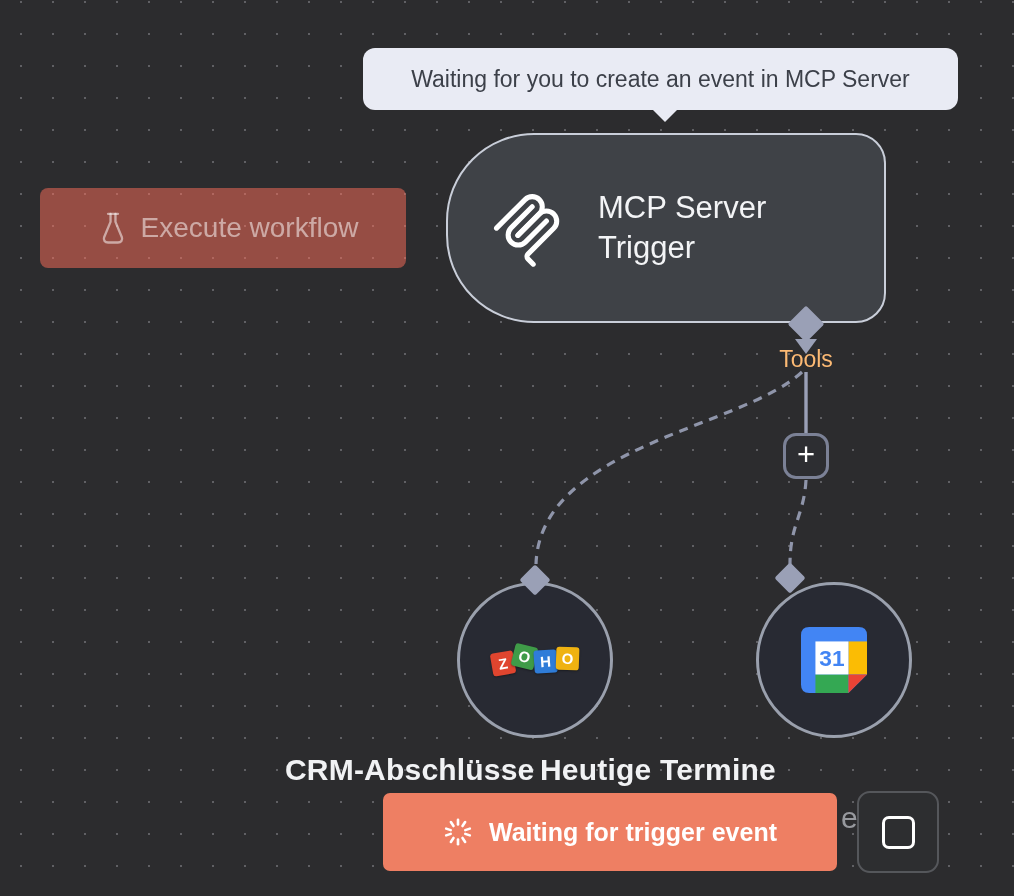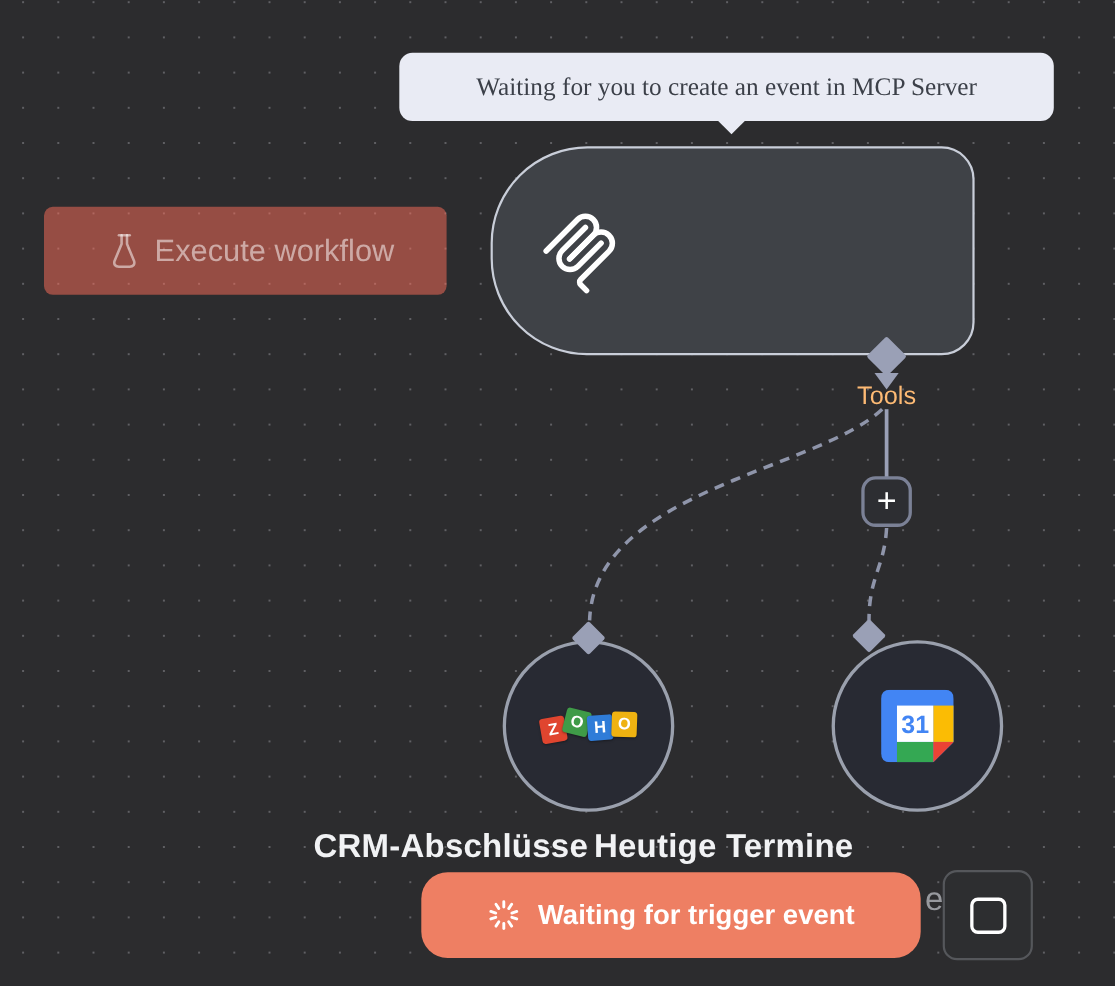--- a/index.html
+++ b/index.html
@@ -12,21 +12,21 @@
     position:absolute;inset:0;z-index:0;
     background-image:radial-gradient(circle,#606064 1.15px,transparent 1.25px);
     background-size:32px 32px;
     background-position:5px 18px;
   }
   
   .tooltip{
     position:absolute;left:363px;top:48px;width:595px;height:62px;z-index:6;
     background:#e9ebf4;border-radius:12px;
     display:flex;align-items:center;justify-content:center;
-    font-size:23px;color:#3c4049;font-family:Liberation Serif, serif;
+    font-size:23px;color:#3c4049;
   }
   .tooltip-arrow{
     position:absolute;left:652px;top:109px;z-index:6;width:0;height:0;
     border-left:13px solid transparent;border-right:13px solid transparent;
     border-top:13px solid #e9ebf4;
   }
   
   .execute-btn{
     position:absolute;left:40px;top:188px;width:366px;height:80px;z-index:2;
     background:rgba(255,109,90,0.5);border:none;border-radius:8px;
@@ -89,21 +89,21 @@
   }
   .node-label.zoho{left:285px;}
   .node-label.gcal{left:540px;}
   .hidden-fragment{
     position:absolute;left:841px;top:801px;z-index:1;
     font-size:30px;color:#97999e;
   }
   
   .status-toast{
     position:absolute;left:383px;top:793px;width:454px;height:78px;z-index:5;
-    background:#ee7f63;border-radius:24px;
+    background:#ee7f63;border-radius:7px;
     display:flex;align-items:center;justify-content:center;gap:16px;
     font-size:25px;font-weight:700;color:#ffffff;
   }
   .spinner{animation:spin 1s linear infinite;}
   @keyframes spin{from{transform:rotate(0)}to{transform:rotate(360deg)}}
   
   .stop-btn{
     position:absolute;left:857px;top:791px;width:82px;height:82px;z-index:5;
     background:#2d2e30;border:2px solid #55575b;border-radius:13px;
     box-sizing:border-box;display:flex;align-items:center;justify-content:center;
@@ -145,20 +145,21 @@
   </svg>
   <span>Execute workflow</span>
 </button>
 
 <div class="trigger-node">
   <svg class="mcp-icon" width="82" height="82" viewBox="0 0 195 195" fill="none" stroke="#ffffff" stroke-width="12" stroke-linecap="round">
     <path d="M25 97.85 L92.88 29.97 C102.25 20.6 117.45 20.6 126.82 29.97 C136.2 39.34 136.2 54.54 126.82 63.91 L75.56 115.18"></path>
     <path d="M76.27 114.47 L126.82 63.91 C136.2 54.54 151.39 54.54 160.76 63.91 L161.12 64.27 C170.49 73.64 170.49 88.83 161.12 98.21 L99.72 159.6 C96.6 162.72 96.6 167.79 99.72 170.91 L112.33 183.52"></path>
     <path d="M109.85 46.94 L59.65 97.15 C50.28 106.52 50.28 121.71 59.65 131.09 C69.02 140.46 84.22 140.46 93.59 131.09 L143.79 80.88"></path>
   </svg>
+  <div class="node-title">MCP Server Trigger</div>
 </div>
 
 <div class="tools-label">Tools</div>
 
 <div class="plus-btn">
   <span>+</span>
 </div>
 
 <div class="tool-circle zoho">
   <div class="zoho-logo">

